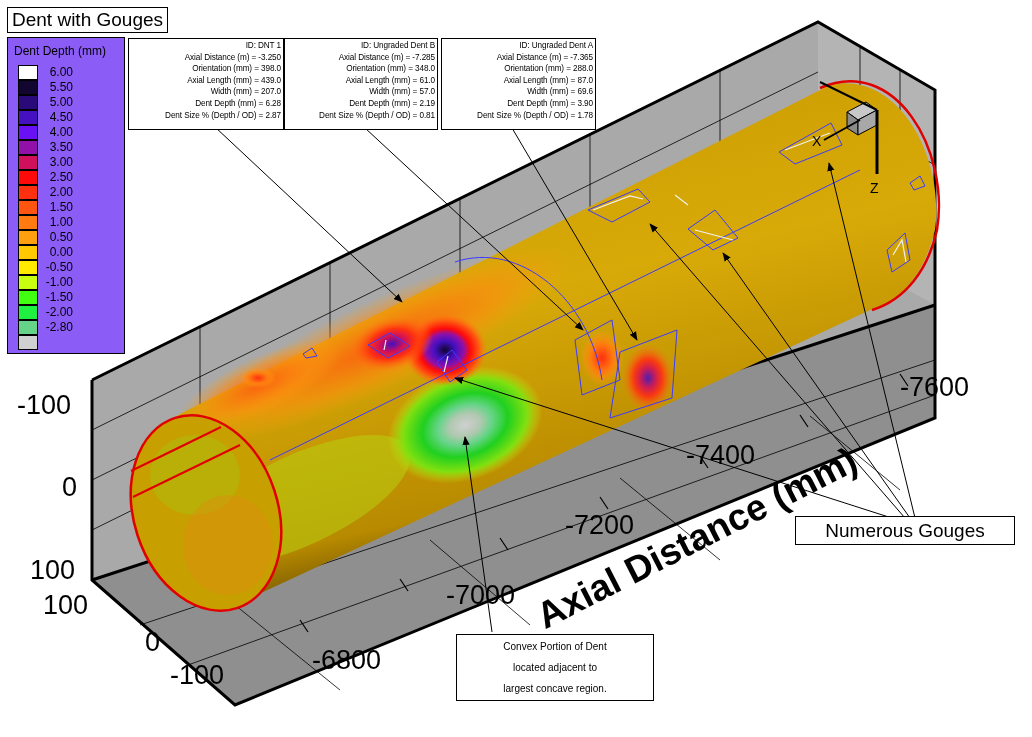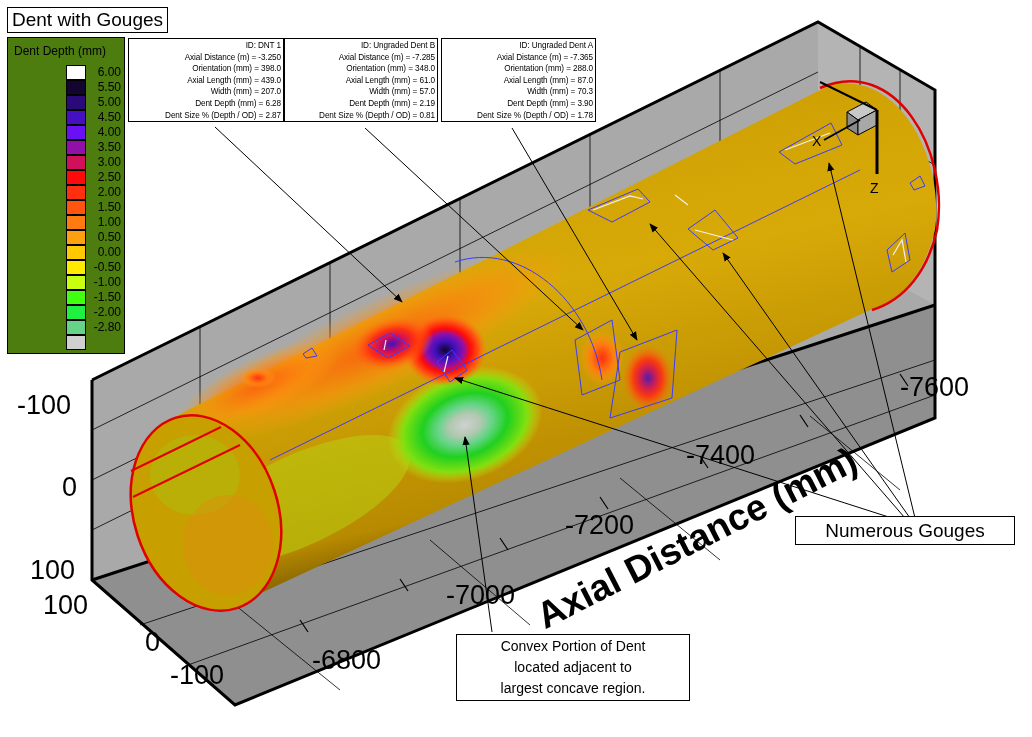--- a/index.html
+++ b/index.html
@@ -1,24 +1,24 @@
 <!DOCTYPE html>
 <html><head>
 <meta charset="utf-8">
 <style>
   html, body { margin: 0; padding: 0; background: #ffffff; }
   body { width: 1032px; height: 737px; position: relative; overflow: hidden; font-family: "Liberation Sans", sans-serif; }
   .scene { position: absolute; left: 0; top: 0; width: 1032px; height: 737px; }
   .title-box { position: absolute; left: 7px; top: 7px; border: 1px solid #000; background: #fff; padding: 0 4px; font-size: 19px; line-height: 24px; color: #000; }
-  .legend { position: absolute; left: 7px; top: 37px; width: 116px; height: 315px; border: 1px solid #000; background: #4d7c0f; }
+  .legend { position: absolute; left: 7px; top: 37px; width: 116px; height: 315px; border: 1px solid #000; background: #8b5cf6; }
   .legend-title { position: absolute; left: 6px; top: 6px; font-size: 12px; color: #000; white-space: nowrap; }
-  .legend-row { position: absolute; left: 10px; height: 15.3px; width: 100px; margin-left: 48px; }
+  .legend-row { position: absolute; left: 10px; height: 15.3px; width: 100px; }
   .legend-swatch { position: absolute; left: 0; top: 0; width: 20px; height: 15.3px; border: 1px solid #000; box-sizing: border-box; }
   .legend-label { position: absolute; left: 25px; top: 0; font-size: 12px; line-height: 15px; width: 30px; text-align: right; color: #000; }
-  .info-box { position: absolute; top: 38px; border: 1px solid #000; background: #fff; font-size: 8.2px; line-height: 11.6px; text-align: right; padding: 1px 2px 0 2px; color: #000; white-space: nowrap; }
+  .info-box { position: absolute; top: 38px; border: 1px solid #000; background: #fff; font-size: 8.2px; line-height: 11.6px; text-align: right; padding: 1px 2px 8px 2px; color: #000; white-space: nowrap; }
   .info-box div { letter-spacing: -0.1px; }
   .note-box { position: absolute; border: 1px solid #000; background: #fff; color: #000000; text-align: center; }
   .tick-label { position: absolute; font-size: 27px; color: #000; white-space: nowrap; }
   .axis-title { position: absolute; left: 520px; top: 438px; font-size: 37px; font-weight: bold; color: #000; transform: rotate(-27deg); transform-origin: left top; white-space: nowrap; }
   .axis-letter { position: absolute; font-size: 14px; color: #000; }
 </style>
 </head>
 <body>
 
 <svg class="scene" width="1032" height="737" viewBox="0 0 1032 737" xmlns="http://www.w3.org/2000/svg">
@@ -286,28 +286,28 @@
   <div>Width (mm) = 57.0</div>
   <div>Dent Depth (mm) = 2.19</div>
   <div>Dent Size % (Depth / OD) = 0.81</div>
 </div>
 
 <div class="info-box" style="left:441px; width:149px;">
   <div>ID: Ungraded Dent A</div>
   <div>Axial Distance (m) = -7.365</div>
   <div>Orientation (mm) = 288.0</div>
   <div>Axial Length (mm) = 87.0</div>
-  <div>Width (mm) = 70.3</div>
+  <div>Width (mm) = 69.6</div>
   <div>Dent Depth (mm) = 3.90</div>
   <div>Dent Size % (Depth / OD) = 1.78</div>
 </div>
 
 <div class="note-box" style="left:795px; top:516px; width:218px; height:27px; font-size:19px; line-height:27px;">Numerous Gouges</div>
 
-<div class="note-box" style="left:456px; top:634px; width:196px; font-size:14px; line-height:21px; padding:1px 18px;">
+<div class="note-box" style="left:456px; top:634px; width:196px; font-size:10px; line-height:21px; padding:1px 0;">
   <div>Convex Portion of Dent</div>
   <div>located adjacent to</div>
   <div>largest concave region.</div>
 </div>
 
 <div class="tick-label" style="left:17px; top:390px;">-100</div>
 <div class="tick-label" style="left:62px; top:472px;">0</div>
 <div class="tick-label" style="left:30px; top:555px;">100</div>
 
 <div class="tick-label" style="left:43px; top:590px;">100</div>

